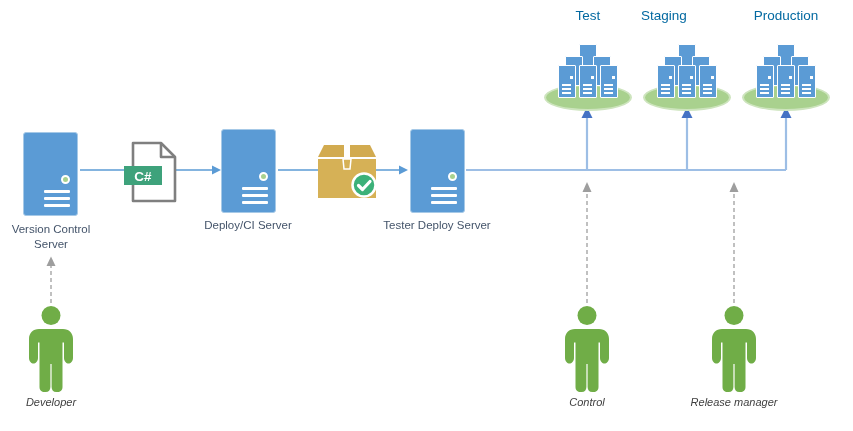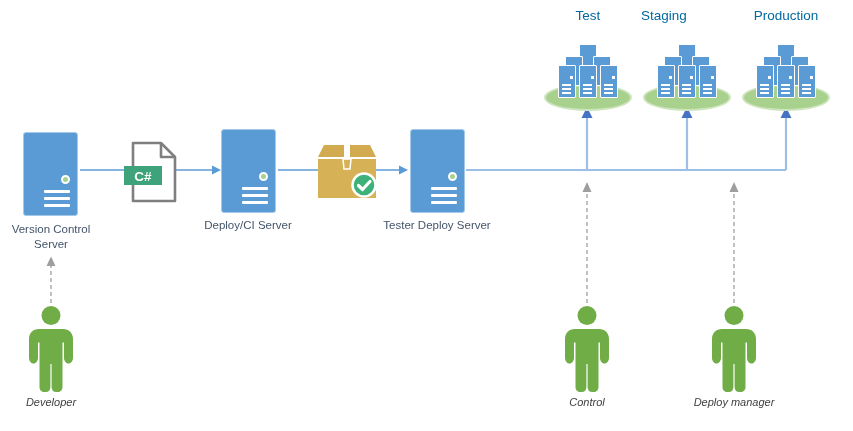--- a/index.html
+++ b/index.html
@@ -226,15 +226,15 @@
   <svg class="abs" style="left:564px; top:306px;" width="46" height="86" viewBox="0 0 46 86">
     <circle cx="23" cy="9.5" r="9.5" fill="#70AD47"></circle>
     <path fill="#70AD47" d="M11,23 H35 C41,23 45,27 45,33 V52 C45,55.5 42.5,57.5 40.5,57.5 C38.5,57.5 36,55.5 36,52 V36.5 H34.5 V81 C34.5,84.2 32.3,86 29.6,86 H28.2 C25.4,86 23.6,84 23.6,81 V58 H22.4 V81 C22.4,84 20.6,86 17.8,86 H16.4 C13.7,86 11.5,84.2 11.5,81 V36.5 H10 V52 C10,55.5 7.5,57.5 5.5,57.5 C3.5,57.5 1,55.5 1,52 V33 C1,27 5,23 11,23 Z"></path>
   </svg>
   <div class="person-label" style="left:527px; top:396px;">Control</div>
 
   <svg class="abs" style="left:711px; top:306px;" width="46" height="86" viewBox="0 0 46 86">
     <circle cx="23" cy="9.5" r="9.5" fill="#70AD47"></circle>
     <path fill="#70AD47" d="M11,23 H35 C41,23 45,27 45,33 V52 C45,55.5 42.5,57.5 40.5,57.5 C38.5,57.5 36,55.5 36,52 V36.5 H34.5 V81 C34.5,84.2 32.3,86 29.6,86 H28.2 C25.4,86 23.6,84 23.6,81 V58 H22.4 V81 C22.4,84 20.6,86 17.8,86 H16.4 C13.7,86 11.5,84.2 11.5,81 V36.5 H10 V52 C10,55.5 7.5,57.5 5.5,57.5 C3.5,57.5 1,55.5 1,52 V33 C1,27 5,23 11,23 Z"></path>
   </svg>
-  <div class="person-label" style="left:674px; top:396px;">Deploy manager</div>
+  <div class="person-label" style="left:674px; top:396px;">Release manager</div>
 
 </div>
 
 </body></html>

